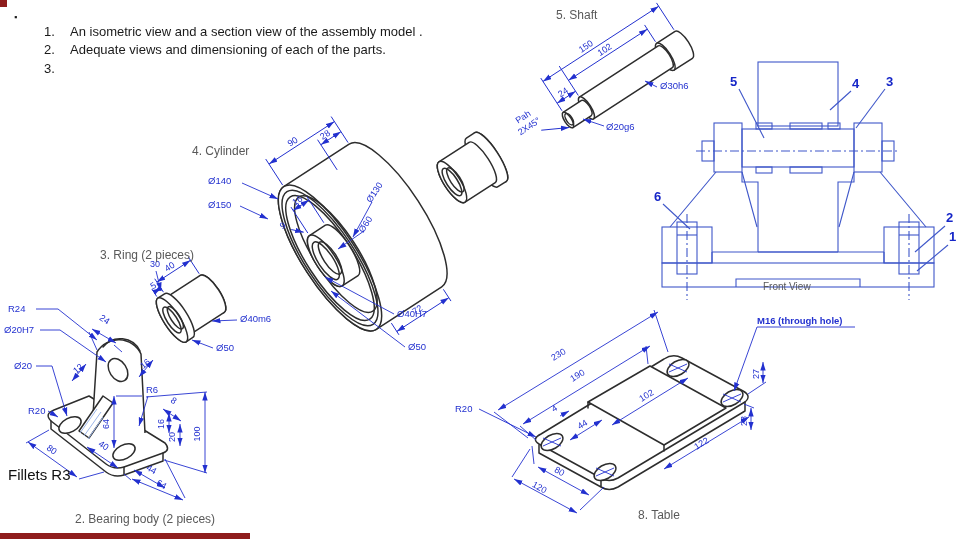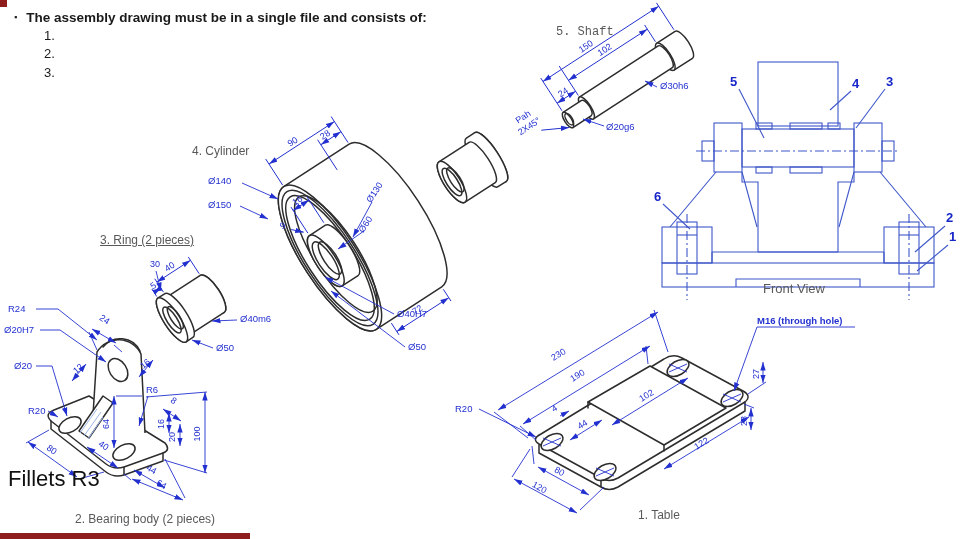--- a/index.html
+++ b/index.html
@@ -6,22 +6,22 @@
   .stage{position:relative;width:960px;height:539px;background:#ffffff;overflow:hidden;
          font-family:"Liberation Sans",sans-serif;}
   .accent-sq{position:absolute;left:0;top:0;width:7px;height:7px;background:var(--accent-red,#8f1d1d);}
   .accent-bar{position:absolute;left:0;top:533px;width:250px;height:6px;background:var(--accent-red,#8f1d1d);}
   .instr{position:absolute;left:14px;top:9px;width:480px;color:#1a1a1a;}
   .instr .title{display:flex;font-weight:bold;font-size:13.5px;line-height:1.35;}
   .bullet{font-size:9px;margin:2px 9px 0 0;}
   .item{display:flex;font-size:13px;line-height:1.4;margin-left:30px;}
   .inum{width:26px;flex:none;}
   .plabel{position:absolute;color:var(--label-gray,#595959);font-size:12px;white-space:nowrap;}
-  .plabel.big{font-size:13px;text-align:center;}
-  .fillets{position:absolute;color:#111;font-size:22px;white-space:nowrap;}
+  .plabel.big{font-size:10px;text-align:center;}
+  .fillets{position:absolute;color:#111;font-size:15px;white-space:nowrap;}
   svg{position:absolute;left:0;top:0;}
   svg text{font-family:"Liberation Sans",sans-serif;}
   .dimtxt{fill:var(--dim-blue,#2230cf);font-size:9px;text-anchor:middle;}
   .ldr{fill:var(--dim-blue,#2230cf);font-size:9.5px;text-anchor:start;}
   .bold{font-weight:bold;}
   .bln{fill:var(--balloon-blue,#1626c8);font-size:13px;font-weight:bold;}
   .part{stroke:var(--outline,#2d2d2d);stroke-width:1.5;fill:none;stroke-linejoin:round;stroke-linecap:round;}
   .pfill{stroke:var(--outline,#2d2d2d);stroke-width:1.5;fill:#fff;stroke-linejoin:round;}
   .dim{stroke:var(--dim-blue,#2230cf);stroke-width:0.9;fill:none;}
   .view{stroke:var(--view-blue,#3f57c9);stroke-width:1.1;fill:none;}
@@ -34,27 +34,28 @@
 <body>
 
 <div class="stage">
 
   <div class="accent-sq"></div>
   <div class="accent-bar"></div>
 
   <div class="instr">
     <div class="title">
       <span class="bullet">▪</span>
-      <span>The assembly drawing must be in a single file and consists of:</span>
     </div>
     <div class="item">
       <span class="inum">1.</span>
+      <span>An isometric view and a section view of the assembly model .</span>
     </div>
     <div class="item">
       <span class="inum">2.</span>
+      <span>Adequate views and dimensioning of each of the parts.</span>
     </div>
     <div class="item">
       <span class="inum">3.</span>
     </div>
   </div>
 
   <svg width="960" height="539" viewBox="0 0 960 539">
     <defs>
       <marker id="arE" orient="auto" markerUnits="userSpaceOnUse" markerWidth="11" markerHeight="8" refX="8.5" refY="3">
         <path d="M0,0.3 L8.5,3 L0,5.7 Z" fill="#2230cf"></path>
@@ -282,21 +283,21 @@
       <line class="view" x1="885" y1="89" x2="856" y2="128"></line>
       <text class="bln" x="654" y="201">6</text>
       <line class="view" x1="663" y1="204" x2="690" y2="229"></line>
       <text class="bln" x="946" y="222">2</text>
       <line class="view" x1="945" y1="226" x2="915" y2="252"></line>
       <text class="bln" x="949" y="241">1</text>
       <line class="view" x1="948" y1="245" x2="917" y2="271"></line>
     </g>
   </svg>
 
-  <div class="plabel" style="left:556px;top:25px;font-family:Liberation Mono, monospace;">5. Shaft</div>
+  <div class="plabel" style="left:556px;top:8px;">5. Shaft</div>
   <div class="plabel" style="left:192px;top:144px;">4. Cylinder</div>
-  <div class="plabel" style="left:100px;top:233px;text-decoration:underline;">3. Ring (2 pieces)</div>
+  <div class="plabel" style="left:100px;top:248px;">3. Ring (2 pieces)</div>
   <div class="plabel" style="left:75px;top:512px;">2. Bearing body (2 pieces)</div>
-  <div class="plabel" style="left:638px;top:508px;">1. Table</div>
+  <div class="plabel" style="left:638px;top:508px;">8. Table</div>
   <div class="plabel big" style="left:763px;top:281px;">Front View</div>
   <div class="fillets" style="left:8px;top:466px;">Fillets R3</div>
 
 </div>
 
 </body></html>

